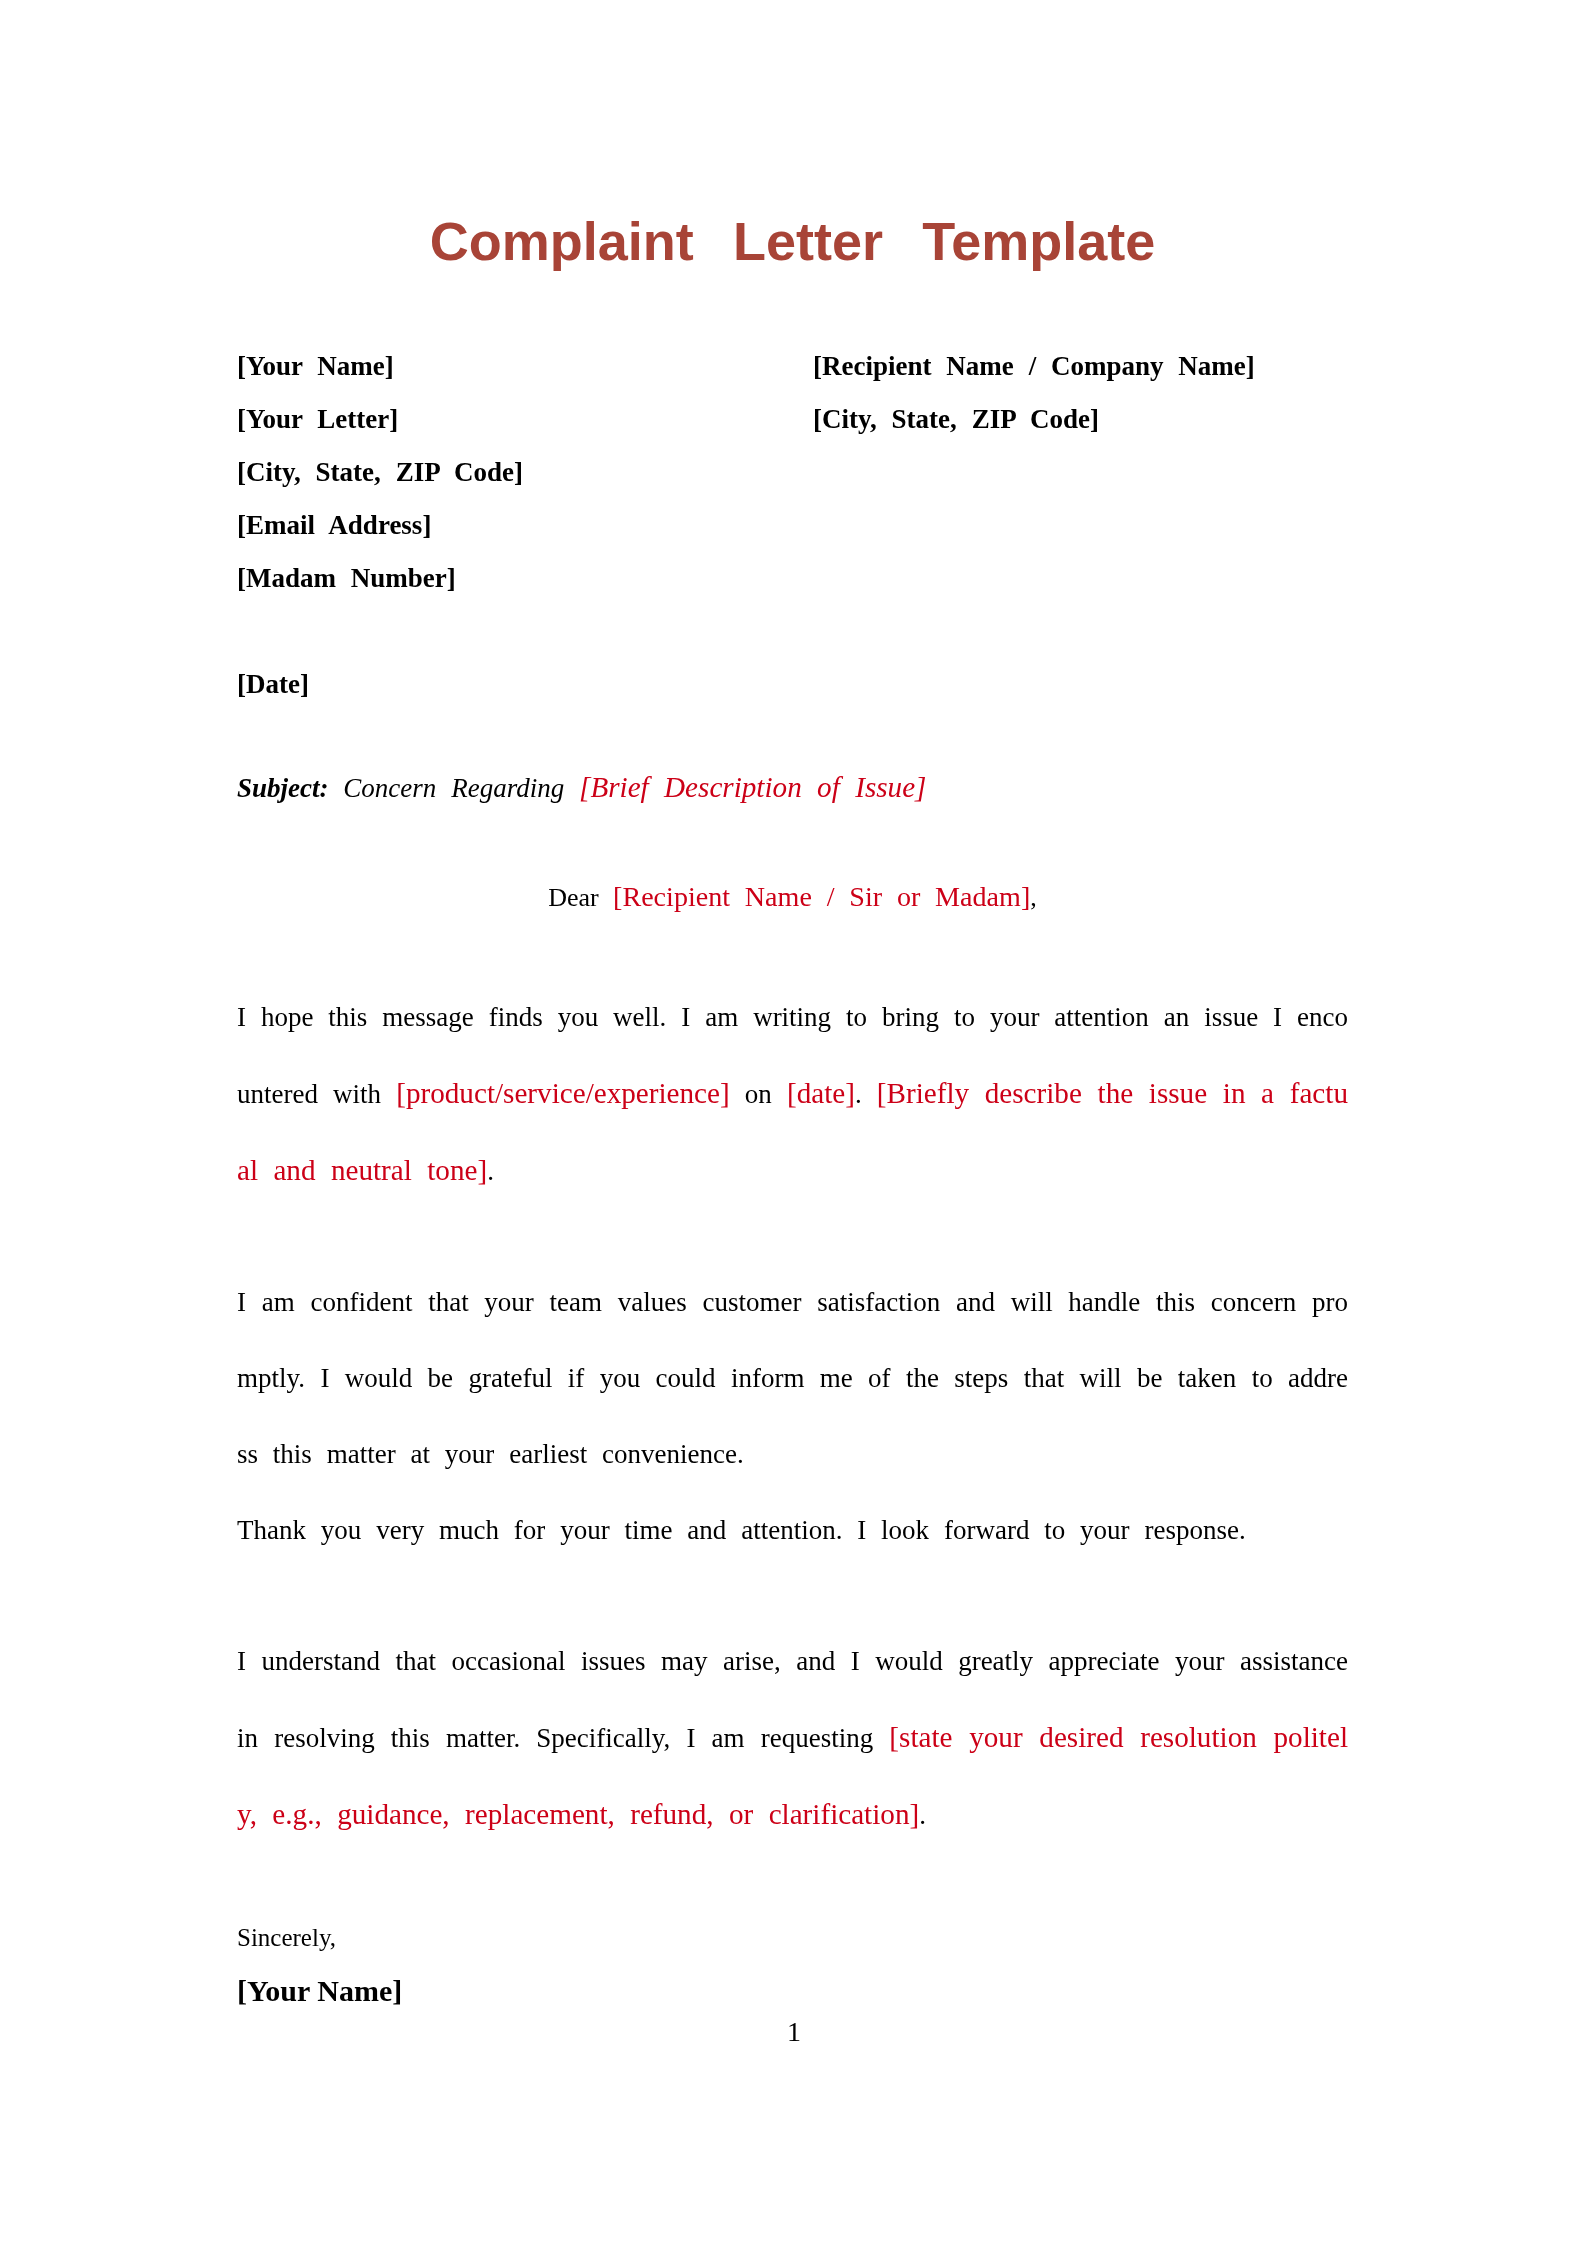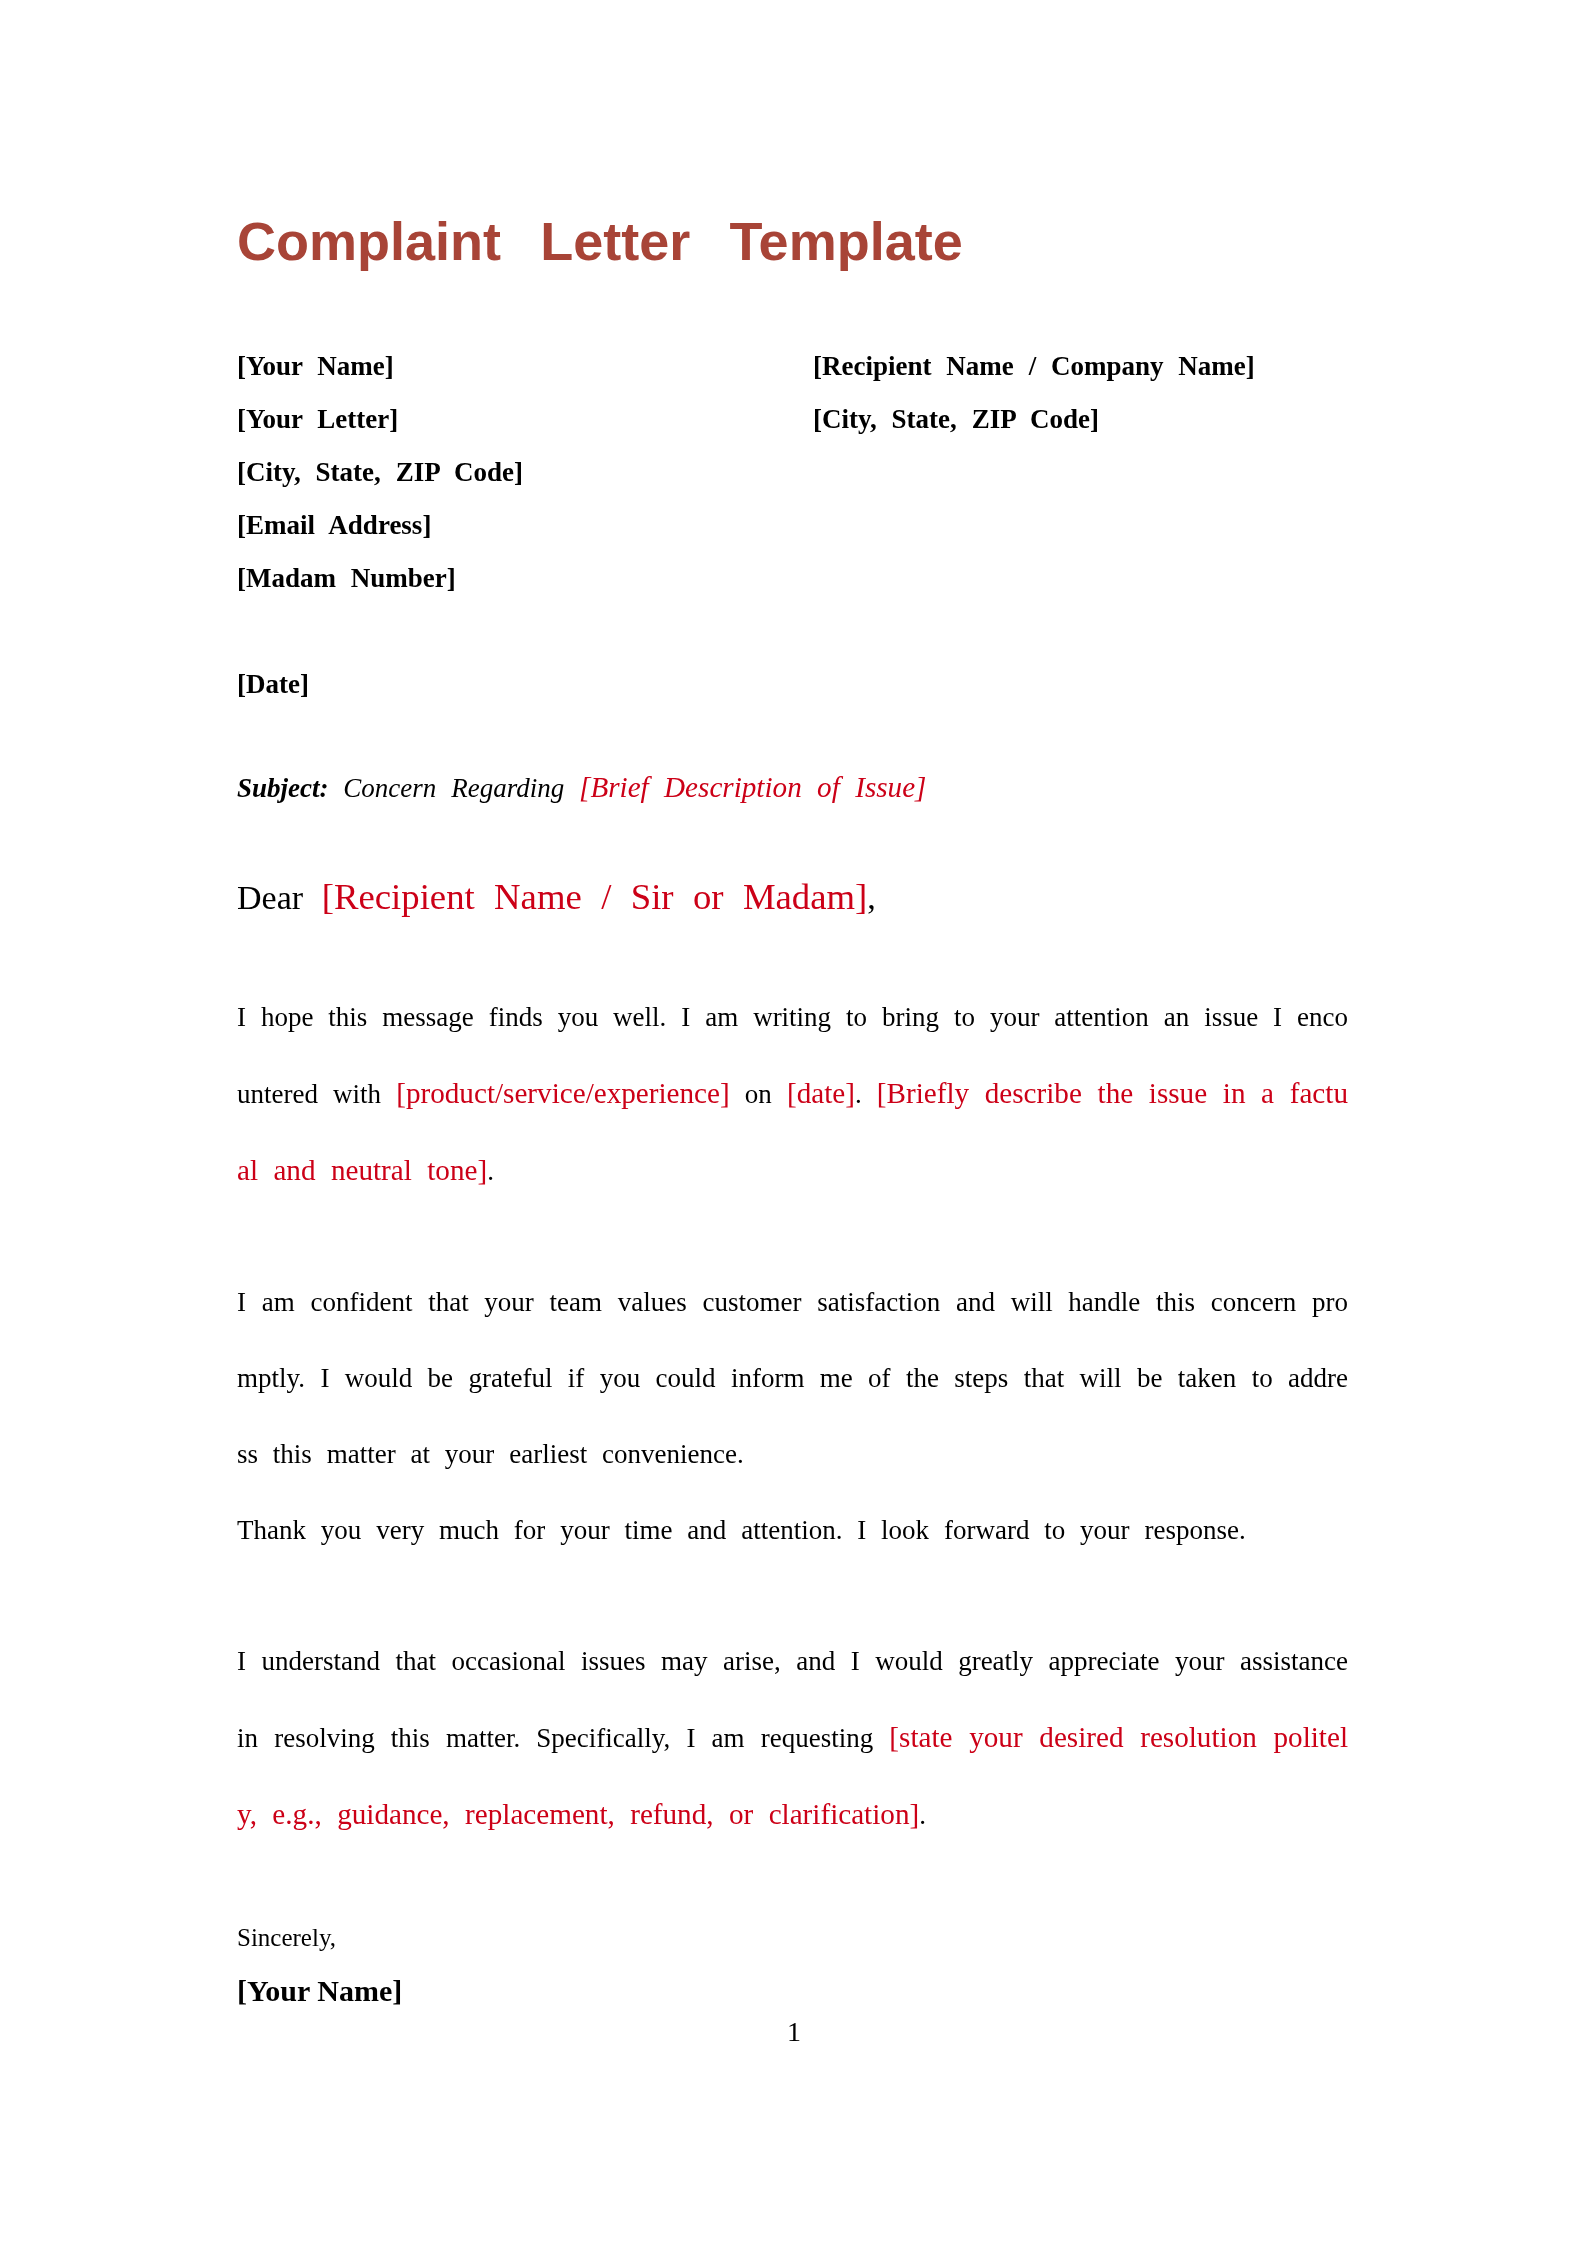--- a/index.html
+++ b/index.html
@@ -20,21 +20,21 @@
     background: #ffffff;
     box-sizing: border-box;
     padding: 0 240px 0 237px;
     font-family: "Liberation Serif", "DejaVu Serif", serif;
     color: var(--ink);
     overflow: hidden;
   }
   .doc-title {
     margin: 0;
     padding-top: 210px;
-    text-align: left;
+    text-align: center;
     font-family: "Liberation Sans", "DejaVu Sans", sans-serif;
     font-weight: bold;
     font-size: 54px;
     line-height: 62px;
     color: var(--title-red);
     word-spacing: 0.45em;
   }
   .address-grid {
     margin-top: 68px;
     display: grid;
@@ -54,23 +54,24 @@
   .subject-line {
     margin-top: 50px;
     font-size: 27px;
     line-height: 53px;
     word-spacing: 0.30em;
     font-style: italic;
   }
   .subject-label { font-weight: bold; }
   .salutation-line {
     margin-top: 55px;
-    font-size: 34px;
+    font-size: 26px;
     line-height: 53px;
     word-spacing: 0.30em;
+    text-align: center;
   }
   .para {
     margin: 55px 0 0 0;
     font-size: 27px;
     line-height: 76px;
     text-align: justify;
     word-break: break-all;
     word-spacing: 0.30em;
   }
   .red {

